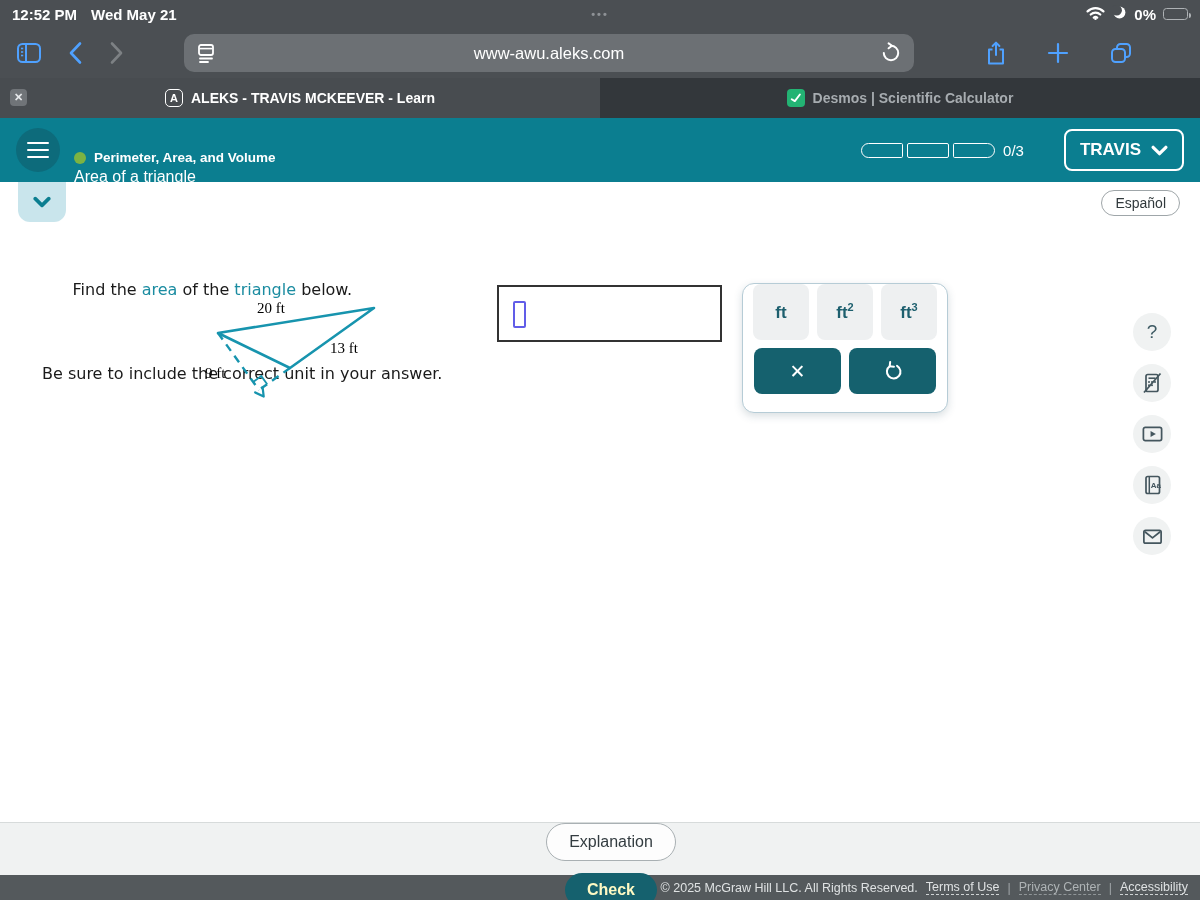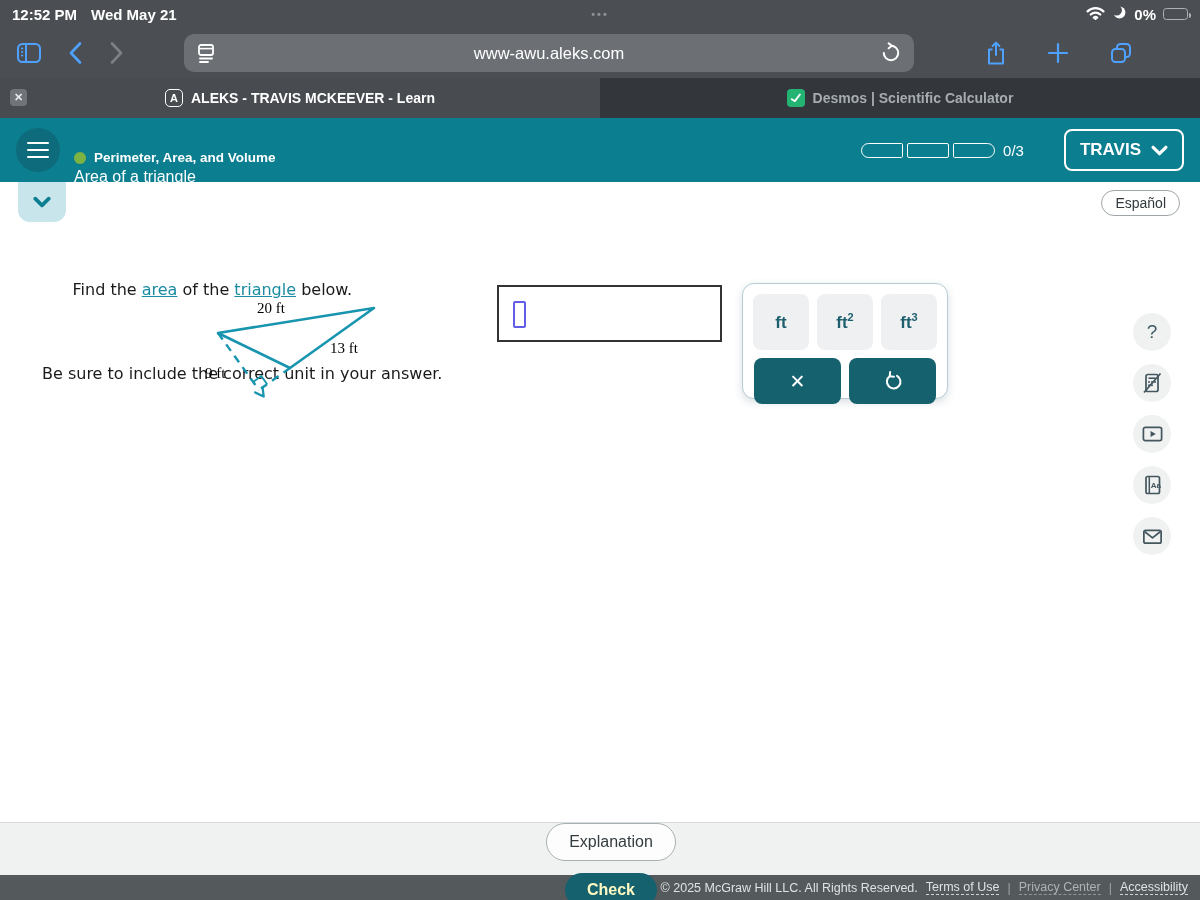--- a/index.html
+++ b/index.html
@@ -46,28 +46,28 @@
   .progress-seg.first { border-radius:9px 2px 2px 9px; }
   .progress-seg.mid { border-radius:2px; }
   .progress-seg.last { border-radius:2px 9px 9px 2px; }
   .user-button { margin-left:24px; border:2px solid #fff; border-radius:8px; padding:9px 14px; font-size:17px; font-weight:700; display:flex; align-items:center; gap:10px; cursor:pointer; background:transparent; color:#fff; }
 
   
   .main { position:relative; height:640px; background:#fff; }
   .pull-tab { position:absolute; left:18px; top:0; width:48px; height:40px; background:#c9e5ec; border-radius:0 0 12px 12px; display:flex; align-items:center; justify-content:center; cursor:pointer; }
   .lang-btn { position:absolute; right:20px; top:8px; border:1px solid #9fa6a9; border-radius:999px; background:#fff; padding:4px 13px; font-size:14px; color:#31393c; cursor:pointer; }
   .question { position:absolute; left:42px; top:34px; font-family:"DejaVu Sans", sans-serif; font-size:16px; color:#1a1a1a; line-height:21px; white-space:pre-wrap; }
-  .q-link { color:#1b8ca1; text-decoration:underline; cursor:pointer; }
+  .q-link { color:#1b8ca1; cursor:pointer; }
   .figure-svg { position:absolute; left:195px; top:110px; }
   .fig-label { font-family:"Liberation Serif", serif; font-size:15px; fill:#000; }
 
   .answer-box { position:absolute; left:497px; top:103px; width:225px; height:57px; background:#fff; border:2px solid #333; cursor:text; }
   .caret-rect { position:absolute; left:14px; top:14px; width:13px; height:27px; border:2px solid #615de8; border-radius:2px; }
 
-  .keypad { position:absolute; left:742px; top:101px; width:206px; height:116px; background:#fff; border:1.5px solid #b6ccd6; border-radius:12px; box-shadow:0 3px 8px rgba(40,70,90,.18); padding:10px; }
+  .keypad { position:absolute; left:742px; top:101px; width:206px; height:130px; background:#fff; border:1.5px solid #b6ccd6; border-radius:12px; box-shadow:0 3px 8px rgba(40,70,90,.18); }
   .unit-row { display:flex; gap:8px; justify-content:center; }
   .unit-btn { width:56px; height:56px; background:#eef0f1; border:none; border-radius:8px; color:#1d5f6e; font-size:17px; font-weight:700; font-family:"Liberation Sans", sans-serif; cursor:pointer; }
   .unit-btn sup { font-size:11px; }
   .dark-row { display:flex; gap:8px; justify-content:center; margin-top:8px; }
   .dark-btn { width:87px; height:46px; background:#15616e; border:none; border-radius:8px; color:#fff; display:flex; align-items:center; justify-content:center; font-size:19px; cursor:pointer; }
 
   .side-icons { position:absolute; left:1133px; top:131px; display:flex; flex-direction:column; gap:13px; }
   .side-icon { width:38px; height:38px; border-radius:50%; background:#f0f2f2; display:flex; align-items:center; justify-content:center; color:#3e5a63; font-size:19px; font-weight:400; cursor:pointer; }
 
   

